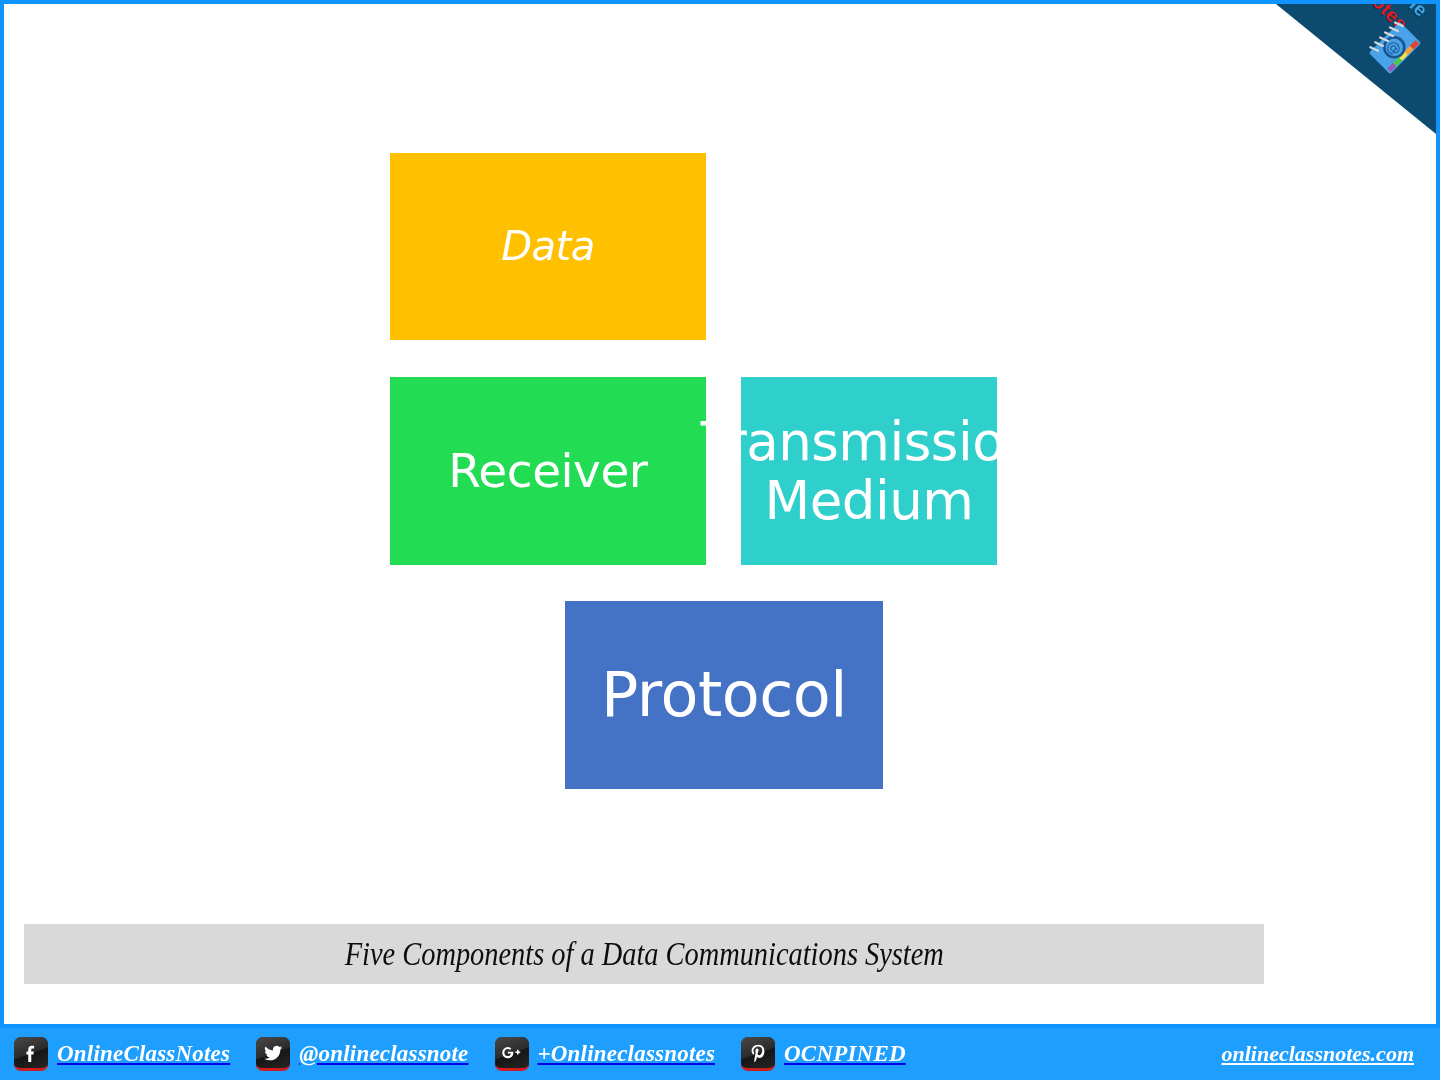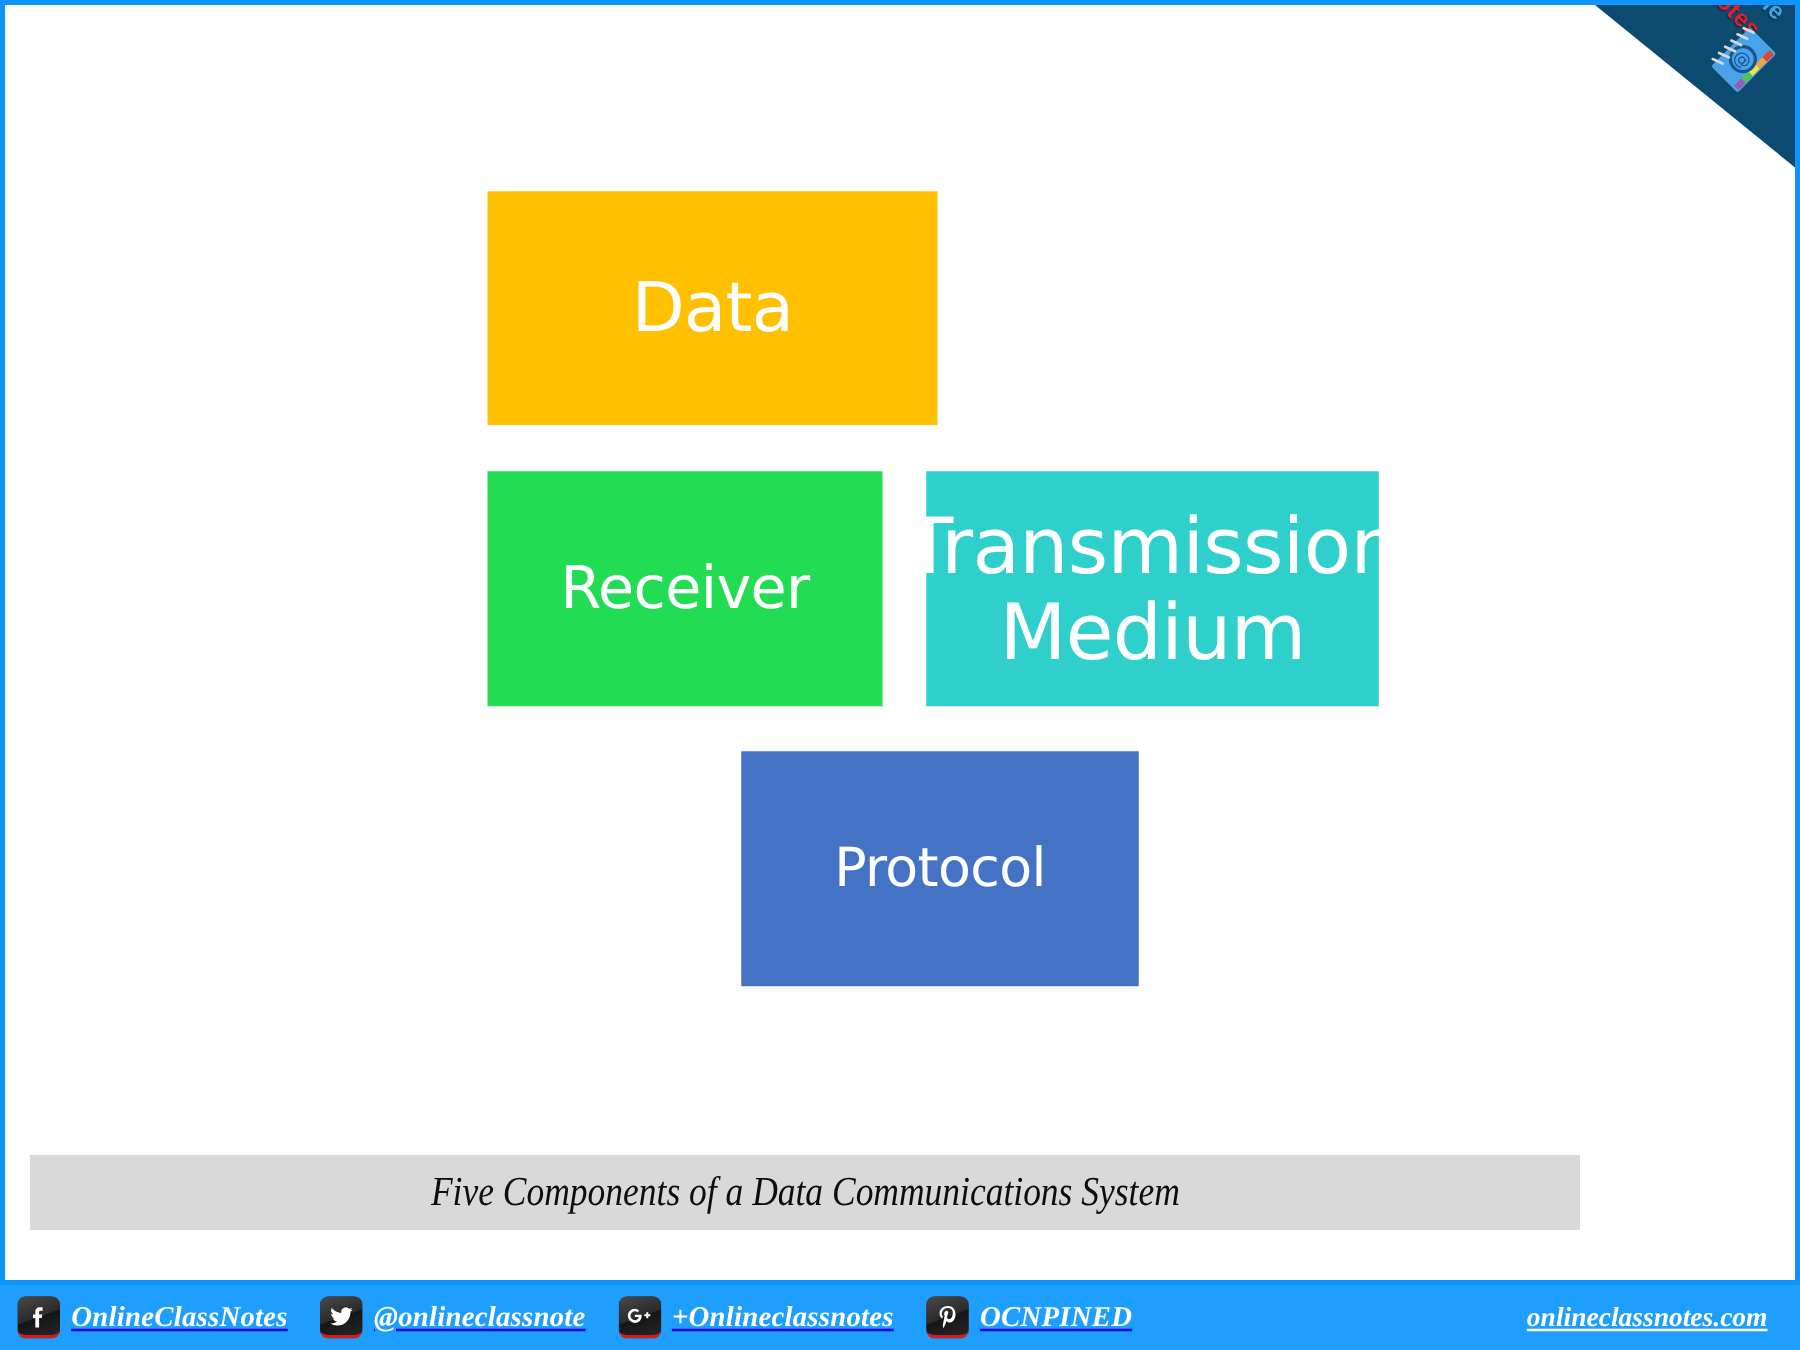--- a/index.html
+++ b/index.html
@@ -93,25 +93,25 @@
     display: flex;
     align-items: center;
     justify-content: center;
     text-align: center;
     color: #ffffff;
     font-family: "DejaVu Sans", "Liberation Sans", sans-serif;
     font-weight: 400;
     line-height: 1.12;
     letter-spacing: -0.5px;
   }
-  #box-data        { left: 386px; top: 149px; width: 360px; height: 187px; font-size: 55px; }
+  #box-data        { left: 386px; top: 149px; width: 316px; height: 187px; font-size: 40px; font-style: italic; }
   #box-sender      { left: 737px; top: 149px; width: 318px; height: 187px; font-size: 47px; }
   #box-receiver    { left: 386px; top: 373px; width: 316px; height: 188px; font-size: 47px; }
-  #box-transmission{ left: 737px; top: 373px; width: 362px; height: 188px; font-size: 62px; }
-  #box-protocol    { left: 561px; top: 597px; width: 318px; height: 188px; font-size: 43px; margin-left: 28px; }
+  #box-transmission{ left: 737px; top: 373px; width: 256px; height: 188px; font-size: 53px; }
+  #box-protocol    { left: 561px; top: 597px; width: 318px; height: 188px; font-size: 62px; }
 
   
   .caption-bar {
     position: absolute;
     left: 20px;
     top: 920px;
     width: 1240px;
     height: 60px;
     background: #d9d9d9;
     display: flex;

